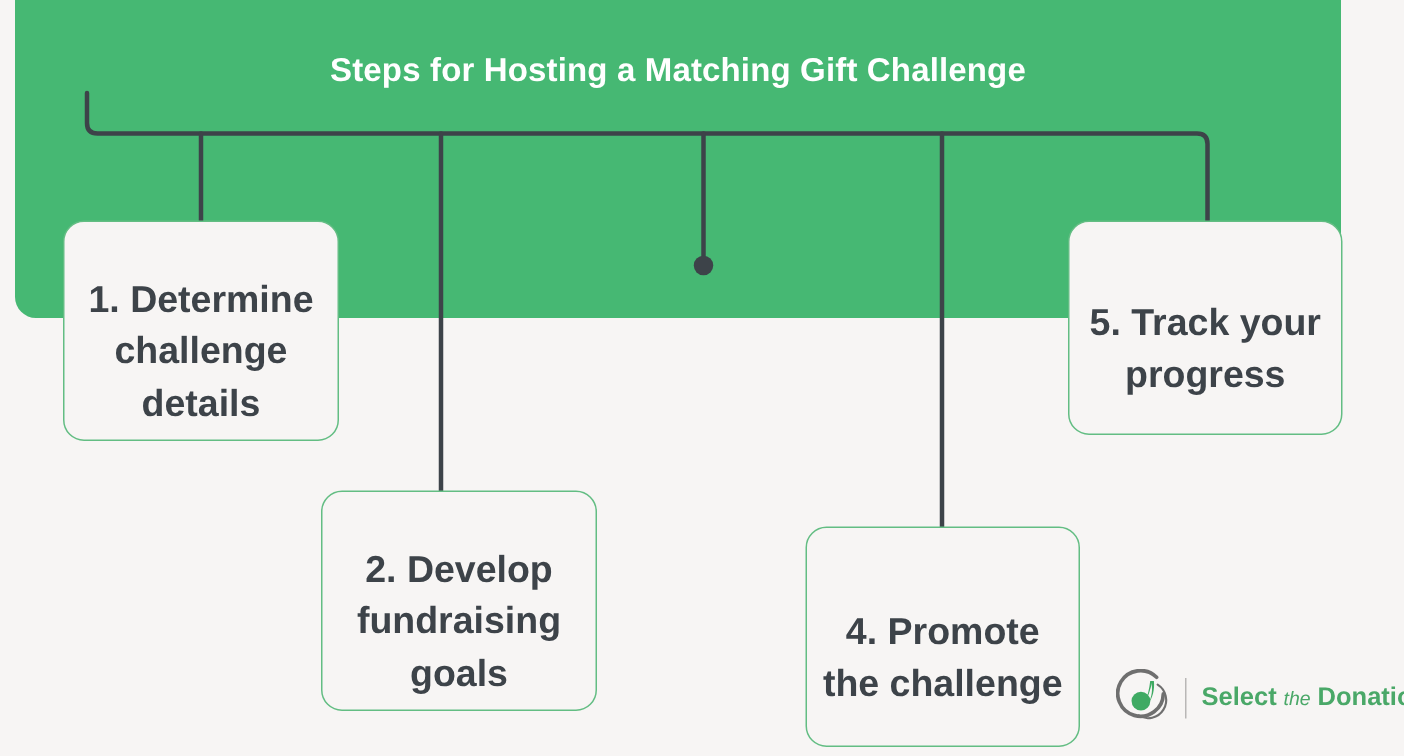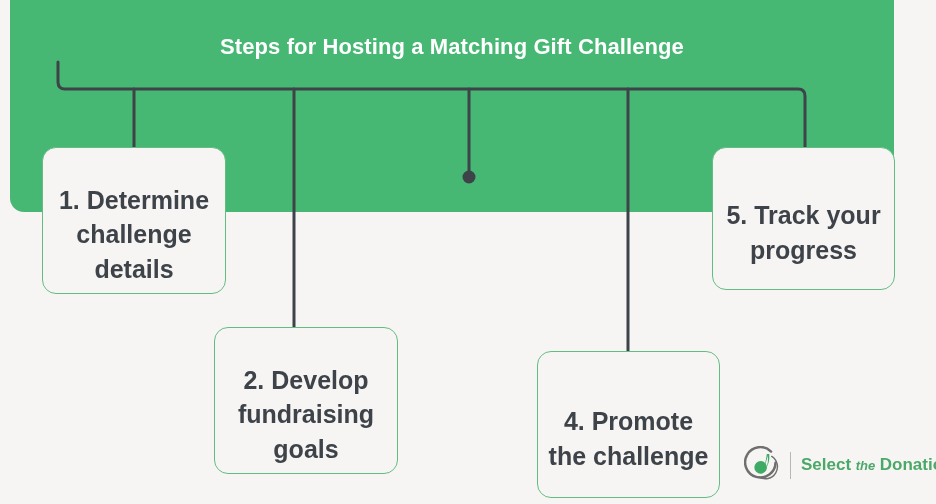--- a/index.html
+++ b/index.html
@@ -109,21 +109,21 @@
   #logo-text {
     color: #4aa868;
     font-size: 17px;
     font-weight: bold;
     white-space: nowrap;
     font-family: "Liberation Sans", sans-serif;
   }
   #logo-text .the {
     font-style: italic;
     font-size: 13px;
-    font-weight: bold;
+    font-weight: normal;
     padding: 0 1px;
   }
 </style>
 </head>
 <body>
 
 <div id="infographic">
 
   <div id="banner">
     <div id="banner-title">Steps for Hosting a Matching Gift Challenge</div>

